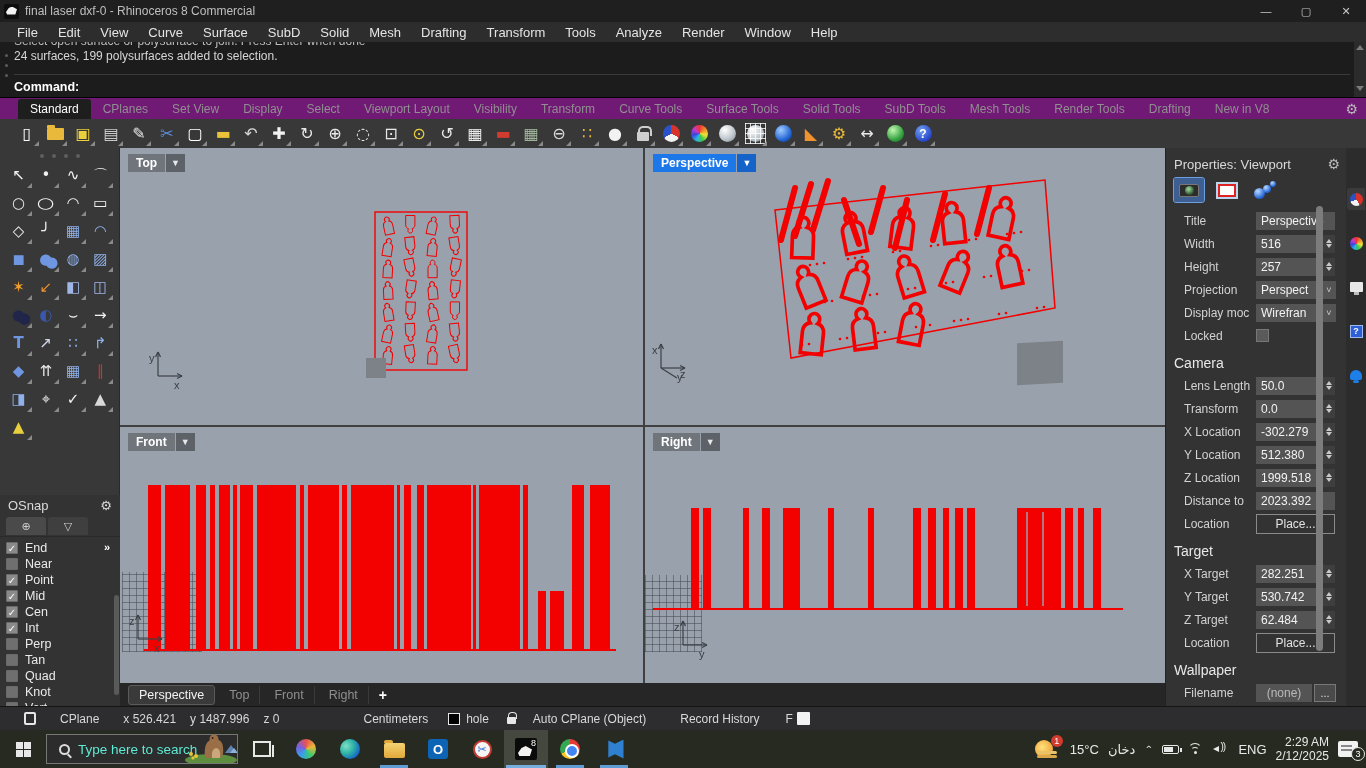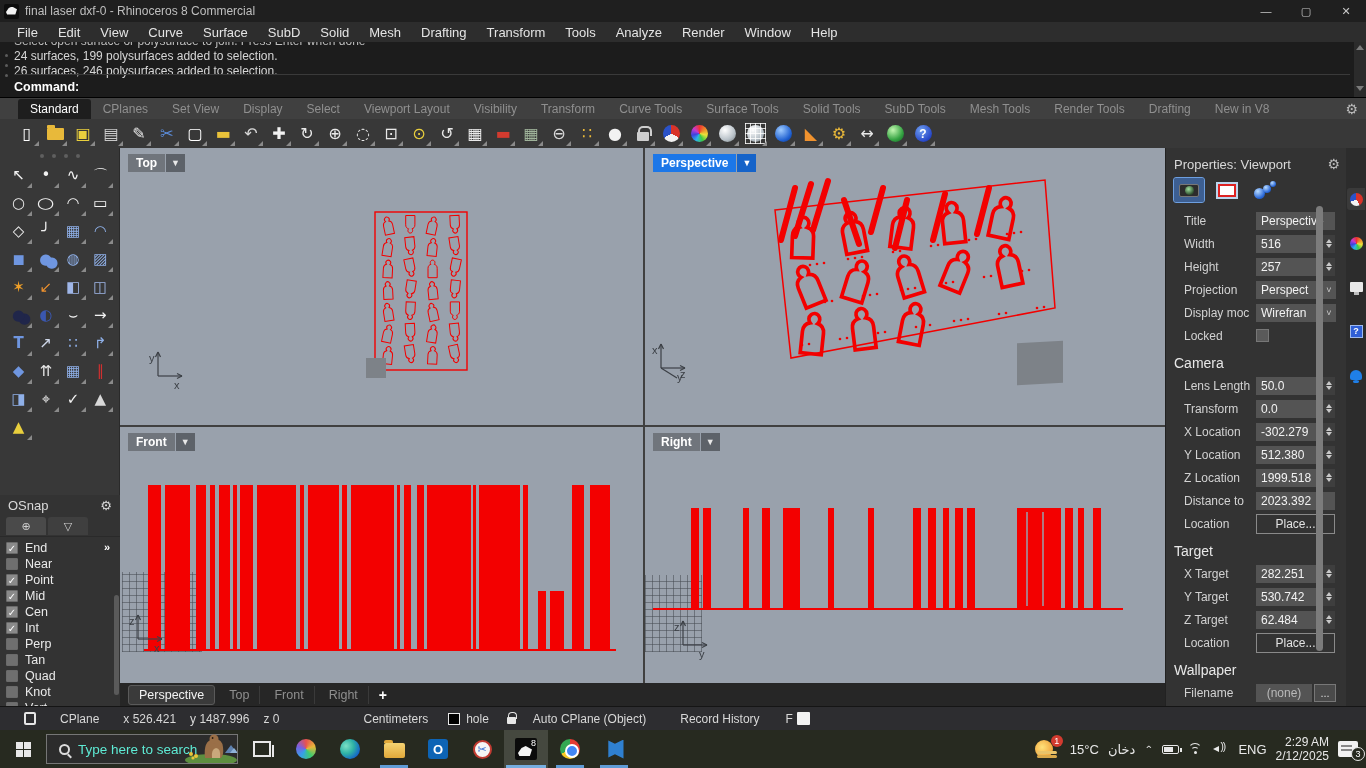--- a/index.html
+++ b/index.html
@@ -29,21 +29,21 @@
   .cmd-lines{position:absolute;left:14px;top:-8px;right:16px;}
   .cmd-line{color:#d6d6d6;font-size:12px;line-height:15px;white-space:nowrap;}
   .cmd-prompt-row{position:absolute;left:14px;bottom:2px;border-top:1px solid #3a3a3a;width:1336px;padding-top:2px;}
   .cmd-prompt{color:#ffffff;font-weight:bold;font-size:12.5px;}
   .cmd-scroll{position:absolute;right:0;top:0;width:12px;height:56px;background:#2b2b2b;}
   .cmd-scroll i{display:block;width:0;height:0;margin:3px auto;border-left:4px solid transparent;border-right:4px solid transparent;}
   .cmd-scroll .up{border-bottom:5px solid #7a7a7a;}
   .cmd-scroll .dn{border-top:5px solid #7a7a7a;margin-top:36px;}
 
   
-  .tabrow{position:absolute;left:0;top:98px;width:1366px;height:21px;background:#404040;display:flex;align-items:flex-end;padding-left:18px;}
+  .tabrow{position:absolute;left:0;top:98px;width:1366px;height:21px;background:#701a75;display:flex;align-items:flex-end;padding-left:18px;}
   .ttab{font-size:12px;color:#8f8f8f;padding:3px 12px;}
   .ttab.active{background:#1e1e1e;color:#ffffff;border-radius:3px 3px 0 0;}
   .tabrow .gear{margin-left:auto;margin-right:8px;color:#b9b9b9;font-size:14px;align-self:center;}
 
   
   .iconrow{position:absolute;left:0;top:119px;width:1366px;height:29px;background:#383838;
     display:flex;align-items:center;gap:2px;padding-left:14px;}
   .tool-icon{width:26px;height:26px;position:relative;display:flex;align-items:center;justify-content:center;border-radius:2px;}
   .tool-icon:after{content:"";position:absolute;right:1px;bottom:1px;border-left:5px solid transparent;border-bottom:5px solid #8a8a8a;}
   .tool-icon .g{font-size:16px;line-height:1;font-family:"DejaVu Sans",sans-serif;}
@@ -253,21 +253,20 @@
 
   <div class="cmdarea">
     <div class="cmd-grip">
         <i></i>
         <i></i>
         <i></i>
       </div>
     <div class="cmd-lines" id="cmdlines">
         <div class="cmd-line" style="color: rgb(189, 189, 189);">Select open surface or polysurface to join. Press Enter when done</div>
         <div class="cmd-line">24 surfaces, 199 polysurfaces added to selection.</div>
-        <div class="cmd-line">26 surfaces, 246 polysurfaces added to selection.</div>
       </div>
     <div class="cmd-prompt-row"><span class="cmd-prompt">Command:</span></div>
     <div class="cmd-scroll">
         <i class="up"></i>
         <i class="dn"></i>
       </div>
   </div>
 
   <div class="tabrow" id="tabrow">
       <div class="ttab active">Standard</div>

